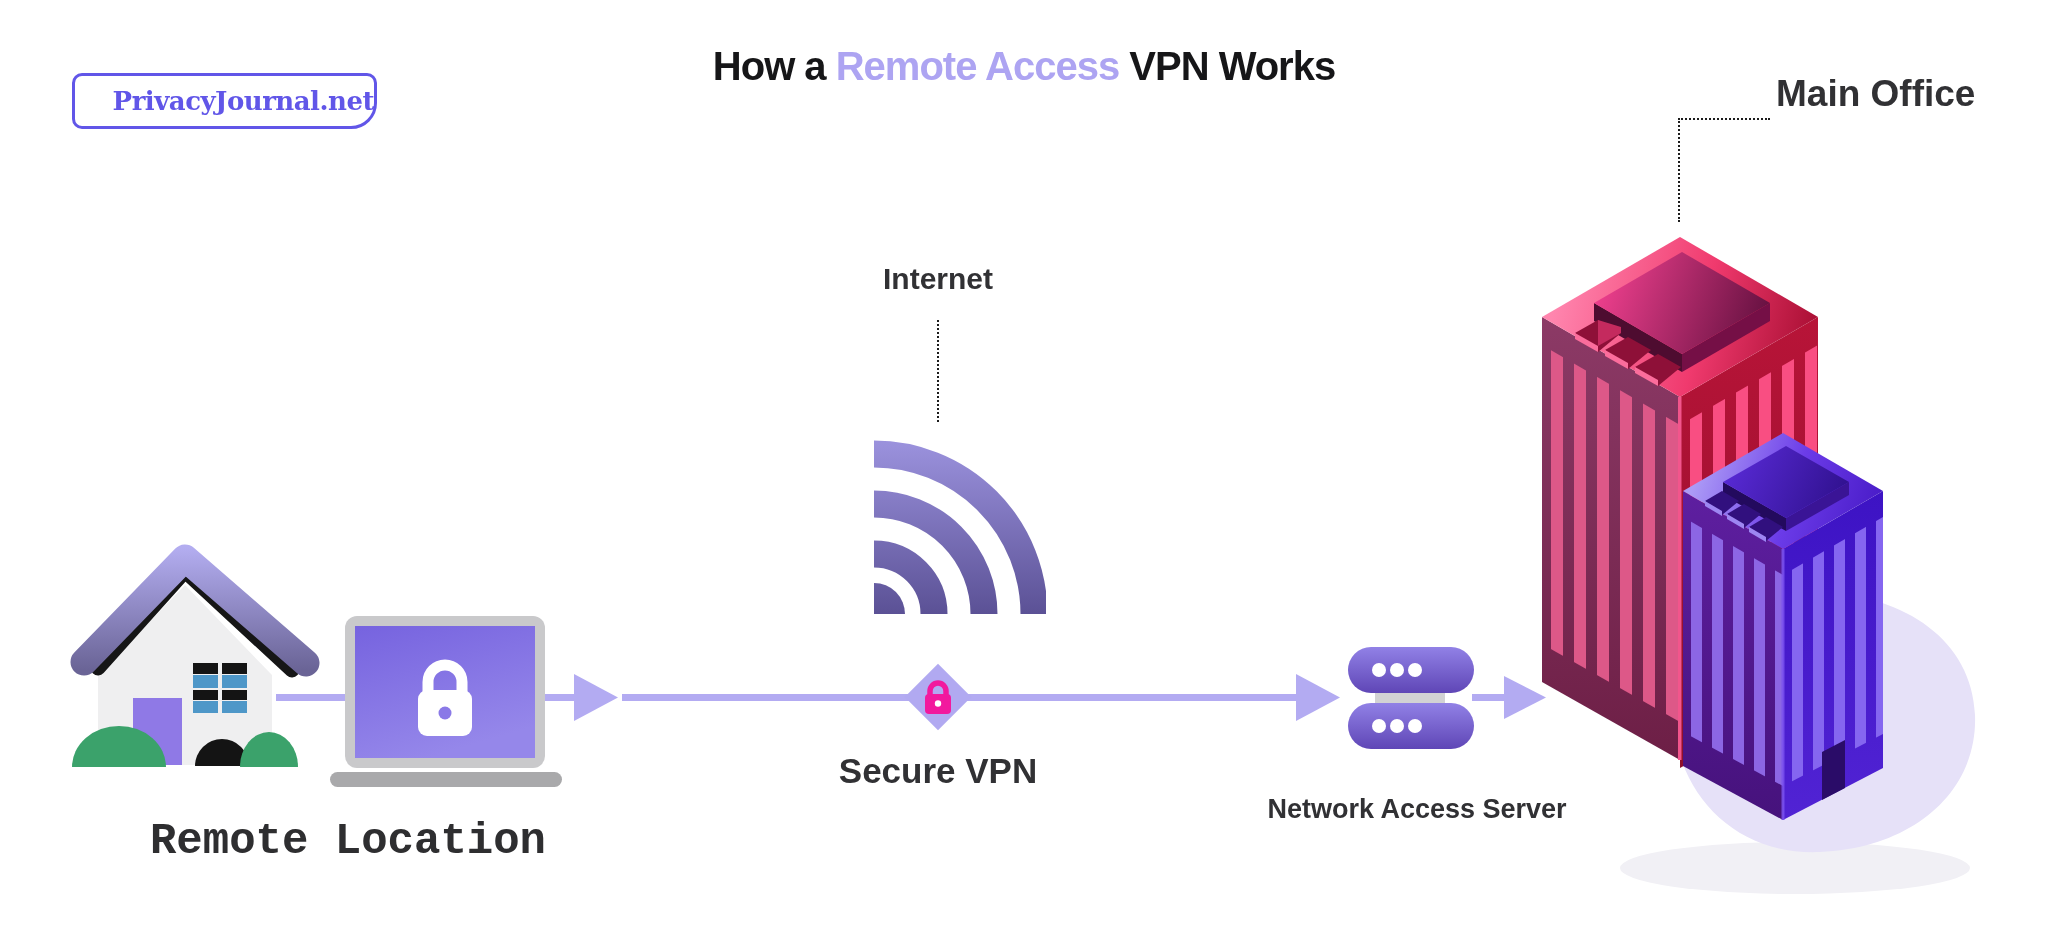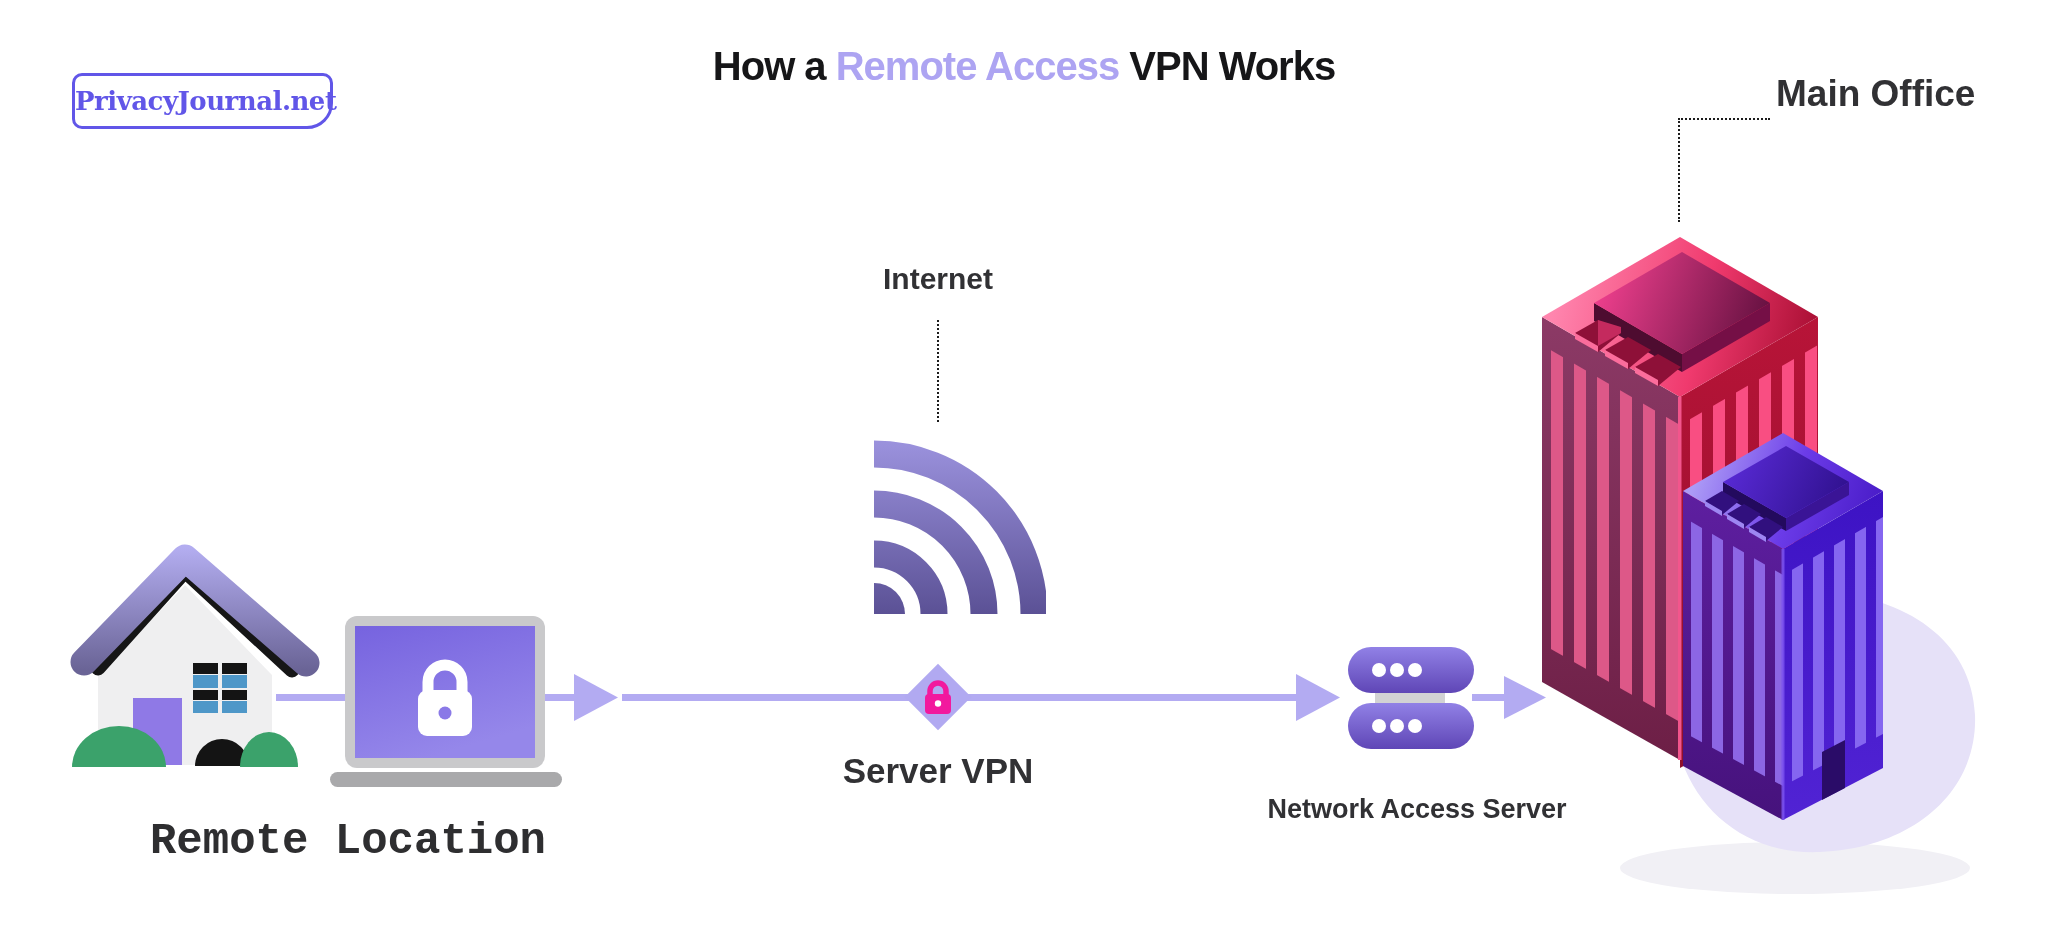--- a/index.html
+++ b/index.html
@@ -5,21 +5,21 @@
   html,body{margin:0;padding:0;background:#fff;}
   .canvas{
     position:relative;width:2048px;height:933px;background:#ffffff;overflow:hidden;
     font-family:"Liberation Sans", sans-serif;
   }
   .abs{position:absolute;}
   
   .logo-badge{
     left:72px;top:73px;width:255px;height:50px;
     border:3px solid #6156E8;border-radius:10px 10px 26px 10px;
-    display:flex;align-items:center;justify-content:flex-start;z-index:3;
+    display:flex;align-items:center;justify-content:flex-end;z-index:3;padding-left:44px;
   }
   .logo-badge span{
     font-family:"DejaVu Serif","Liberation Serif",serif;
     font-weight:700;font-size:26px;color:#6156E8;letter-spacing:-0.5px;
   }
   
   .page-title{
     left:524px;top:44px;width:1000px;text-align:center;z-index:3;
     font-size:40px;font-weight:700;color:#161618;letter-spacing:-1px;white-space:pre;
   }
@@ -135,21 +135,21 @@
     <rect x="17" y="4" width="200" height="152" rx="12" fill="#C9C9CB"></rect>
     <rect x="27" y="14" width="180" height="132" fill="url(#gScreen)"></rect>
     <g>
       <path d="M 100,80 L 100,70 A 17,17 0 0 1 134,70 L 134,80" fill="none" stroke="#ffffff" stroke-width="11"></path>
       <rect x="90" y="78" width="54" height="46" rx="9" fill="#ffffff"></rect>
       <circle cx="117" cy="101" r="6.5" fill="#8A79E7"></circle>
     </g>
   </svg>
 
   <div class="abs diagram-label lbl-secure">
-    <div>Server VPN</div>
+    <div>Secure VPN</div>
   </div>
 
   <svg class="abs layer2" style="left:1344px;top:642px;" width="134" height="112" viewBox="0 0 134 112">
     <defs>
       <linearGradient id="gPill" x1="0" y1="0" x2="0" y2="1">
         <stop offset="0" stop-color="#9181E6"></stop>
           <stop offset="1" stop-color="#5F46B6"></stop>
       </linearGradient>
     </defs>
     <rect x="31" y="48" width="70" height="16" fill="#D2D2D4"></rect>

